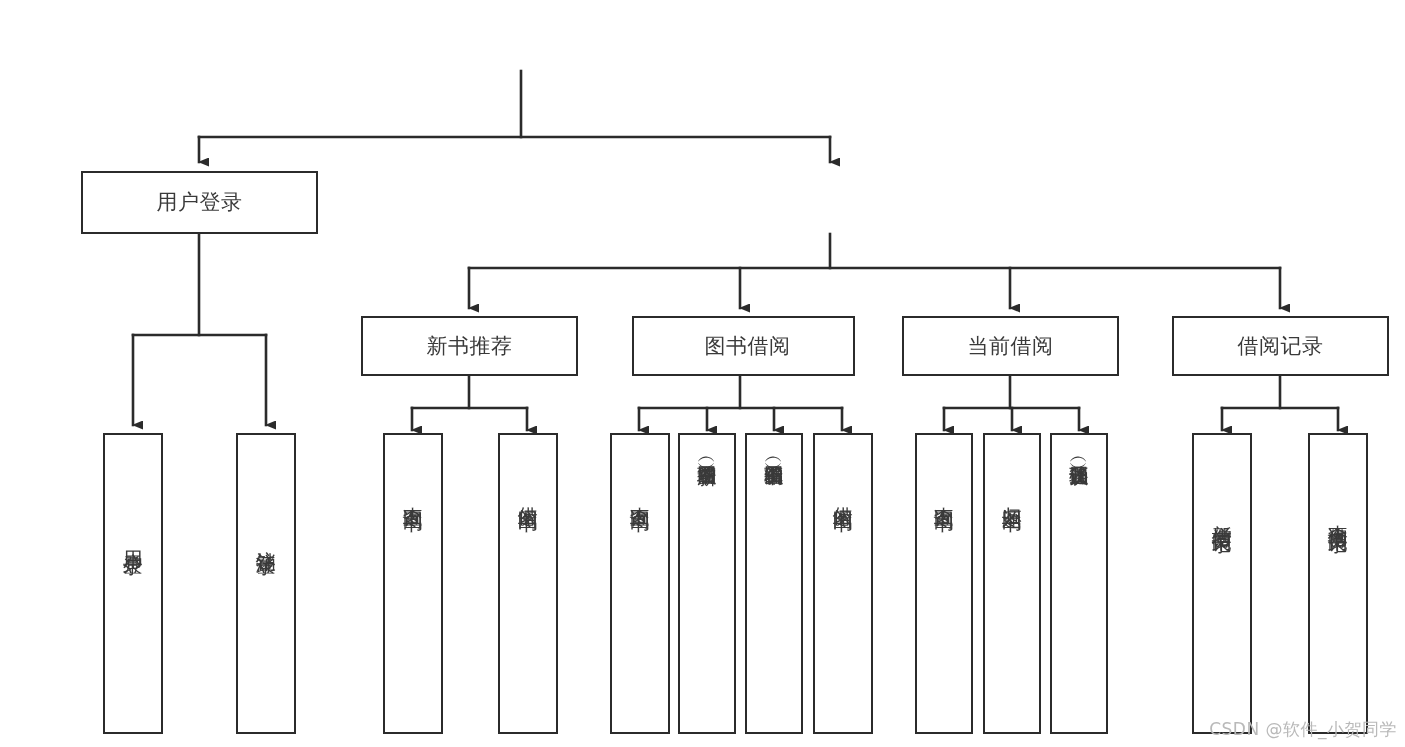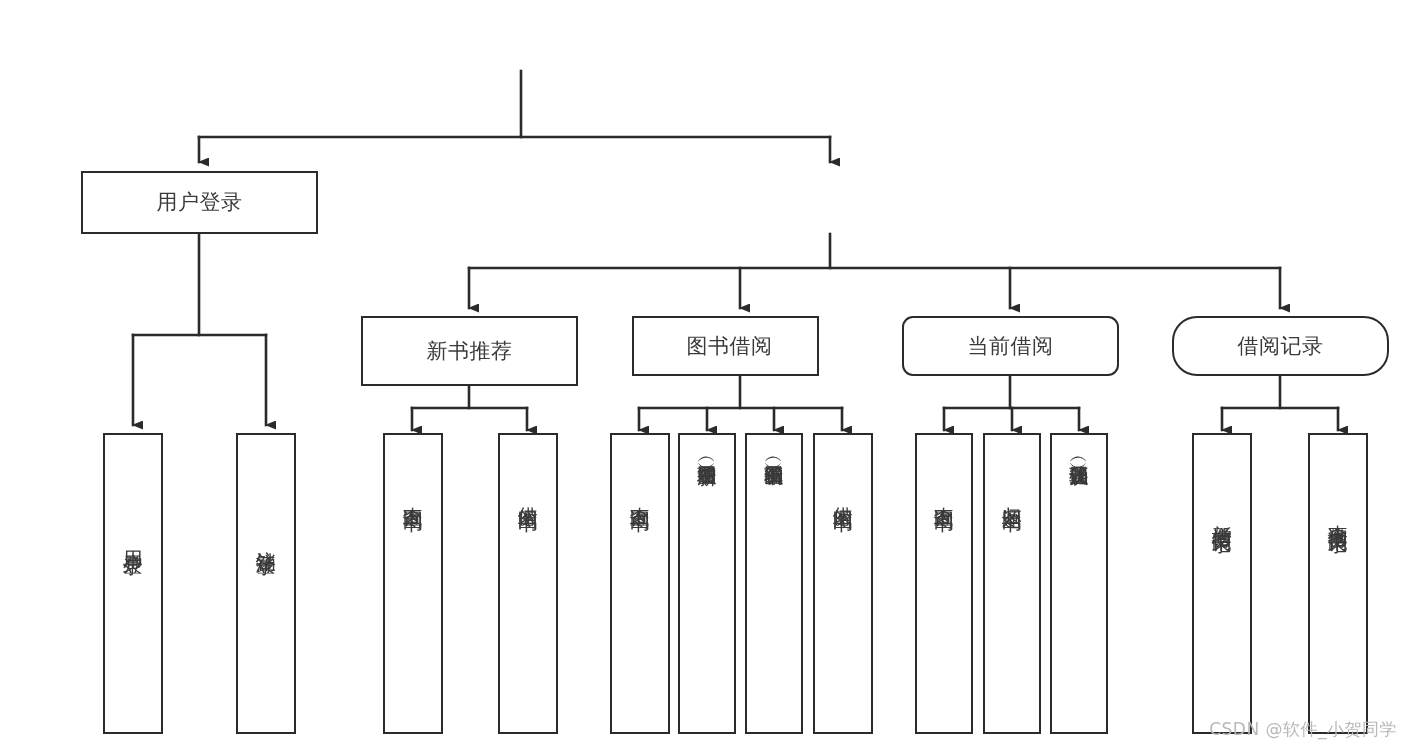--- a/index.html
+++ b/index.html
@@ -135,30 +135,30 @@
       <path d="M1222,408 L1222,430" marker-end="url(#arrow)"></path>
       <path d="M1338,408 L1338,430" marker-end="url(#arrow)"></path>
     </g>
   </svg>
 
 
   <div class="node" style="left:81px; top:171px; width:237px; height:63px;">
     <span class="lbl">用户登录</span>
   </div>
 
-  <div class="node" style="left:361px; top:316px; width:217px; height:70px;">
+  <div class="node" style="left:361px; top:316px; width:217px; height:60px;">
     <span class="lbl">新书推荐</span>
   </div>
-  <div class="node" style="left:632px; top:316px; width:187px; height:60px;padding-left:8px;">
+  <div class="node" style="left:632px; top:316px; width:223px; height:60px;padding-left:8px;">
     <span class="lbl">图书借阅</span>
   </div>
-  <div class="node" style="left:902px; top:316px; width:217px; height:60px;border-radius:11px;">
+  <div class="node" style="left:902px; top:316px; width:217px; height:60px;">
     <span class="lbl">当前借阅</span>
   </div>
-  <div class="node" style="left:1172px; top:316px; width:217px; height:60px;border-radius:25px;">
+  <div class="node" style="left:1172px; top:316px; width:217px; height:60px;">
     <span class="lbl">借阅记录</span>
   </div>
 
   <div class="node vert mid2" style="left:103px; top:433px; width:60px; height:301px;">
     <span class="lbl">用户登录</span>
   </div>
   <div class="node vert mid2" style="left:236px; top:433px; width:60px; height:301px;">
     <span class="lbl">注销登录</span>
   </div>
 

